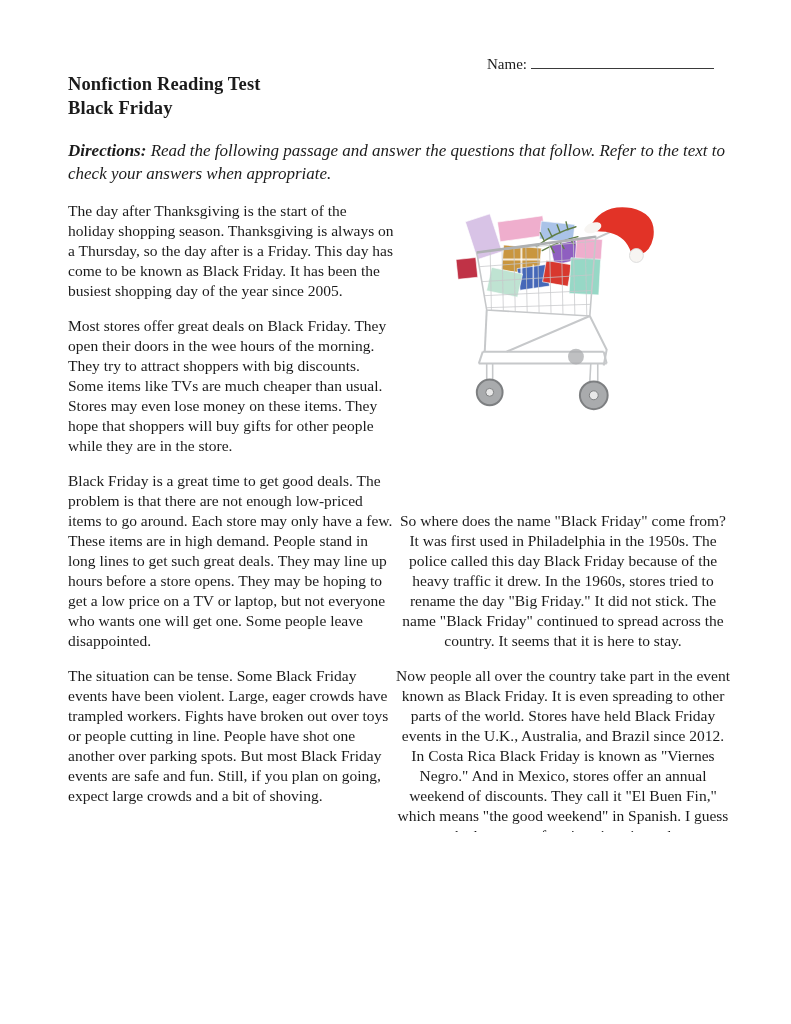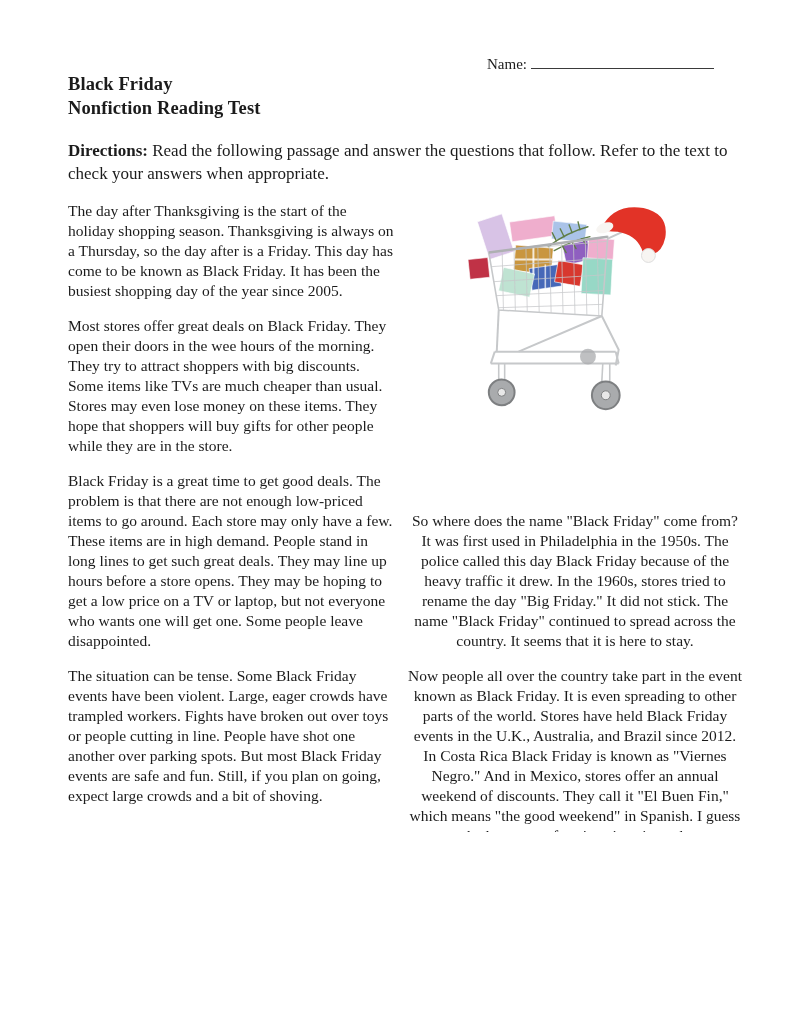--- a/index.html
+++ b/index.html
@@ -39,28 +39,28 @@
     line-height: 23.5px;
     letter-spacing: 0.1px;
   }
   .directions {
     position: absolute;
     left: 68px;
     top: 139px;
     width: 676px;
     font-size: 17px;
     line-height: 23px;
+    font-style: italic;
   }
   .columns {
     position: absolute;
     left: 68px;
     top: 201px;
     width: 676px;
     display: flex;
-    gap: 12px;
   }
   .col { font-size: 15.5px; line-height: 20px; }
   .col-left  { width: 326px; }
   .col-right { width: 338px; text-align: center; }
   .col p { margin: 0 0 15px 0; }
   .cart-figure {
     position: relative;
     width: 250px;
     height: 228px;
     margin-left: 50px;
@@ -71,22 +71,22 @@
 </head>
 <body>
 
 <div class="page">
 
   <div class="name-row">
     <span>Name:</span><span class="name-line"></span>
   </div>
 
   <div class="title-block">
+    <div>Nonfiction Reading Test</div>
     <div>Black Friday</div>
-    <div>Nonfiction Reading Test</div>
   </div>
 
   <p class="directions"><b>Directions:</b> <span>Read the following passage and answer the questions that follow. Refer to the text to check your answers when appropriate.</span></p>
 
   <div class="columns">
 
     <div class="col col-left">
       <p>The day after Thanksgiving is the start of the holiday shopping season. Thanksgiving is always on a Thursday, so the day after is a Friday. This day has come to be known as Black Friday. It has been the busiest shopping day of the year since 2005.</p>
       <p>Most stores offer great deals on Black Friday. They open their doors in the wee hours of the morning. They try to attract shoppers with big discounts. Some items like TVs are much cheaper than usual. Stores may even lose money on these items. They hope that shoppers will buy gifts for other people while they are in the store.</p>
       <p>Black Friday is a great time to get good deals. The problem is that there are not enough low-priced items to go around. Each store may only have a few. These items are in high demand. People stand in long lines to get such great deals. They may line up hours before a store opens. They may be hoping to get a low price on a TV or laptop, but not everyone who wants one will get one. Some people leave disappointed.</p>

